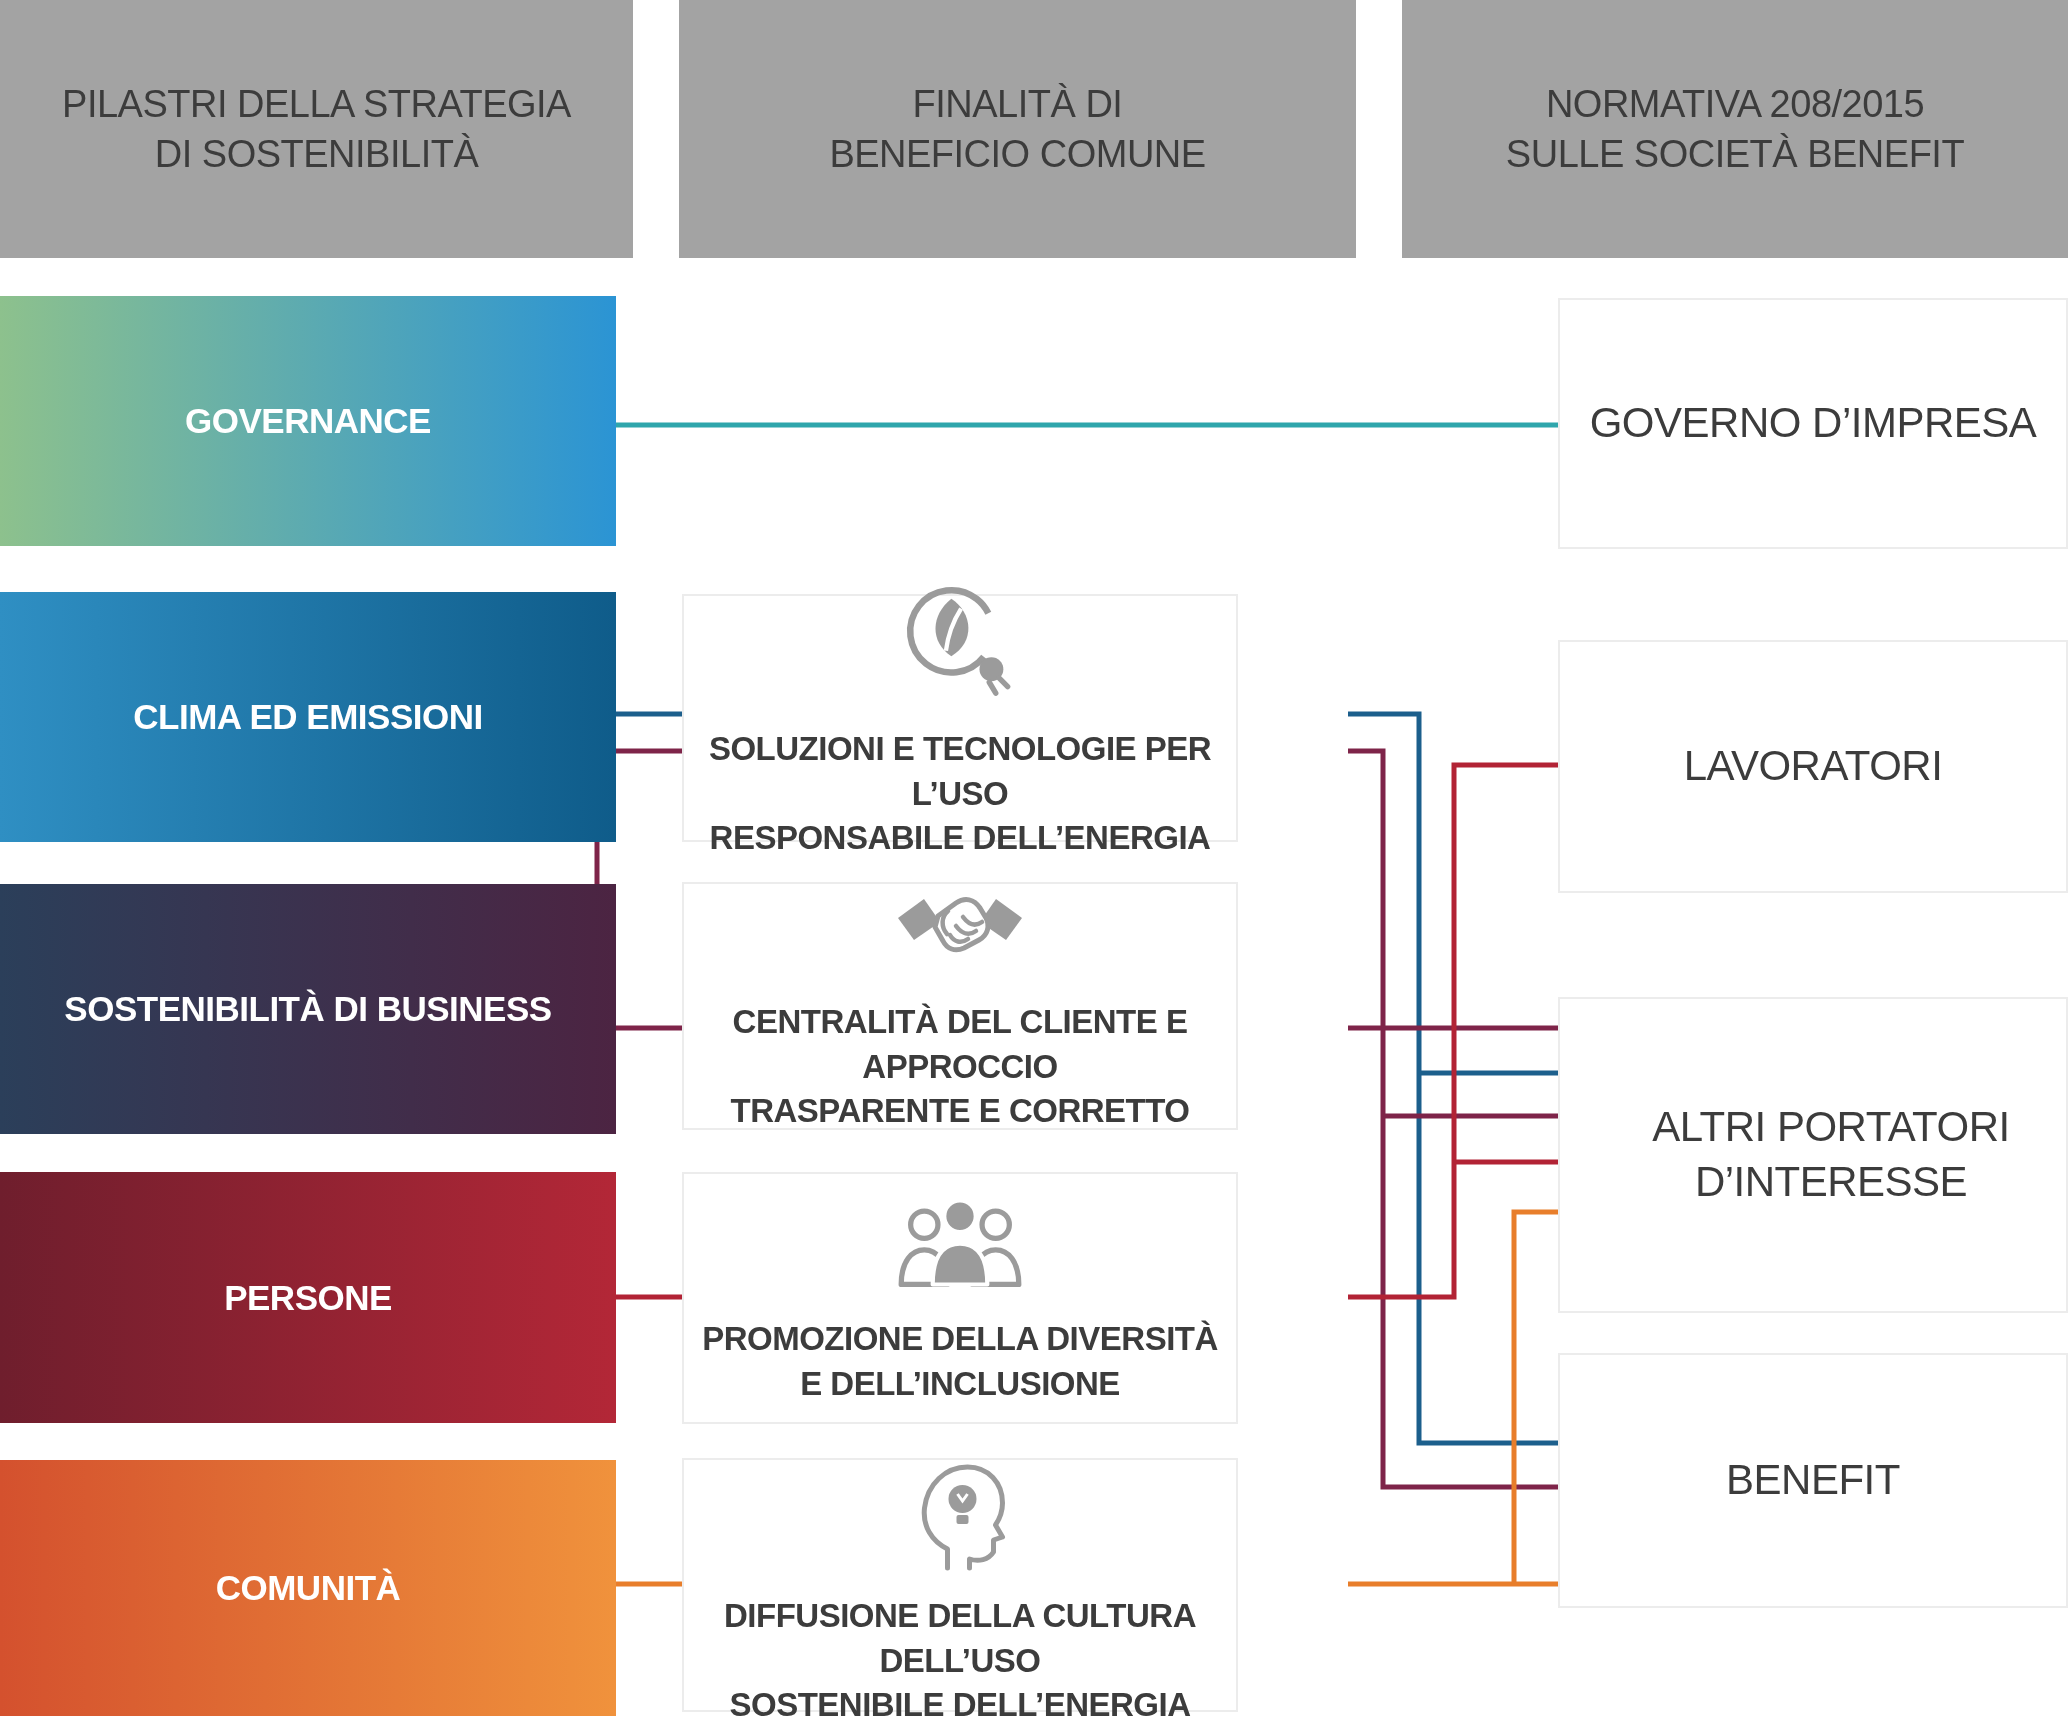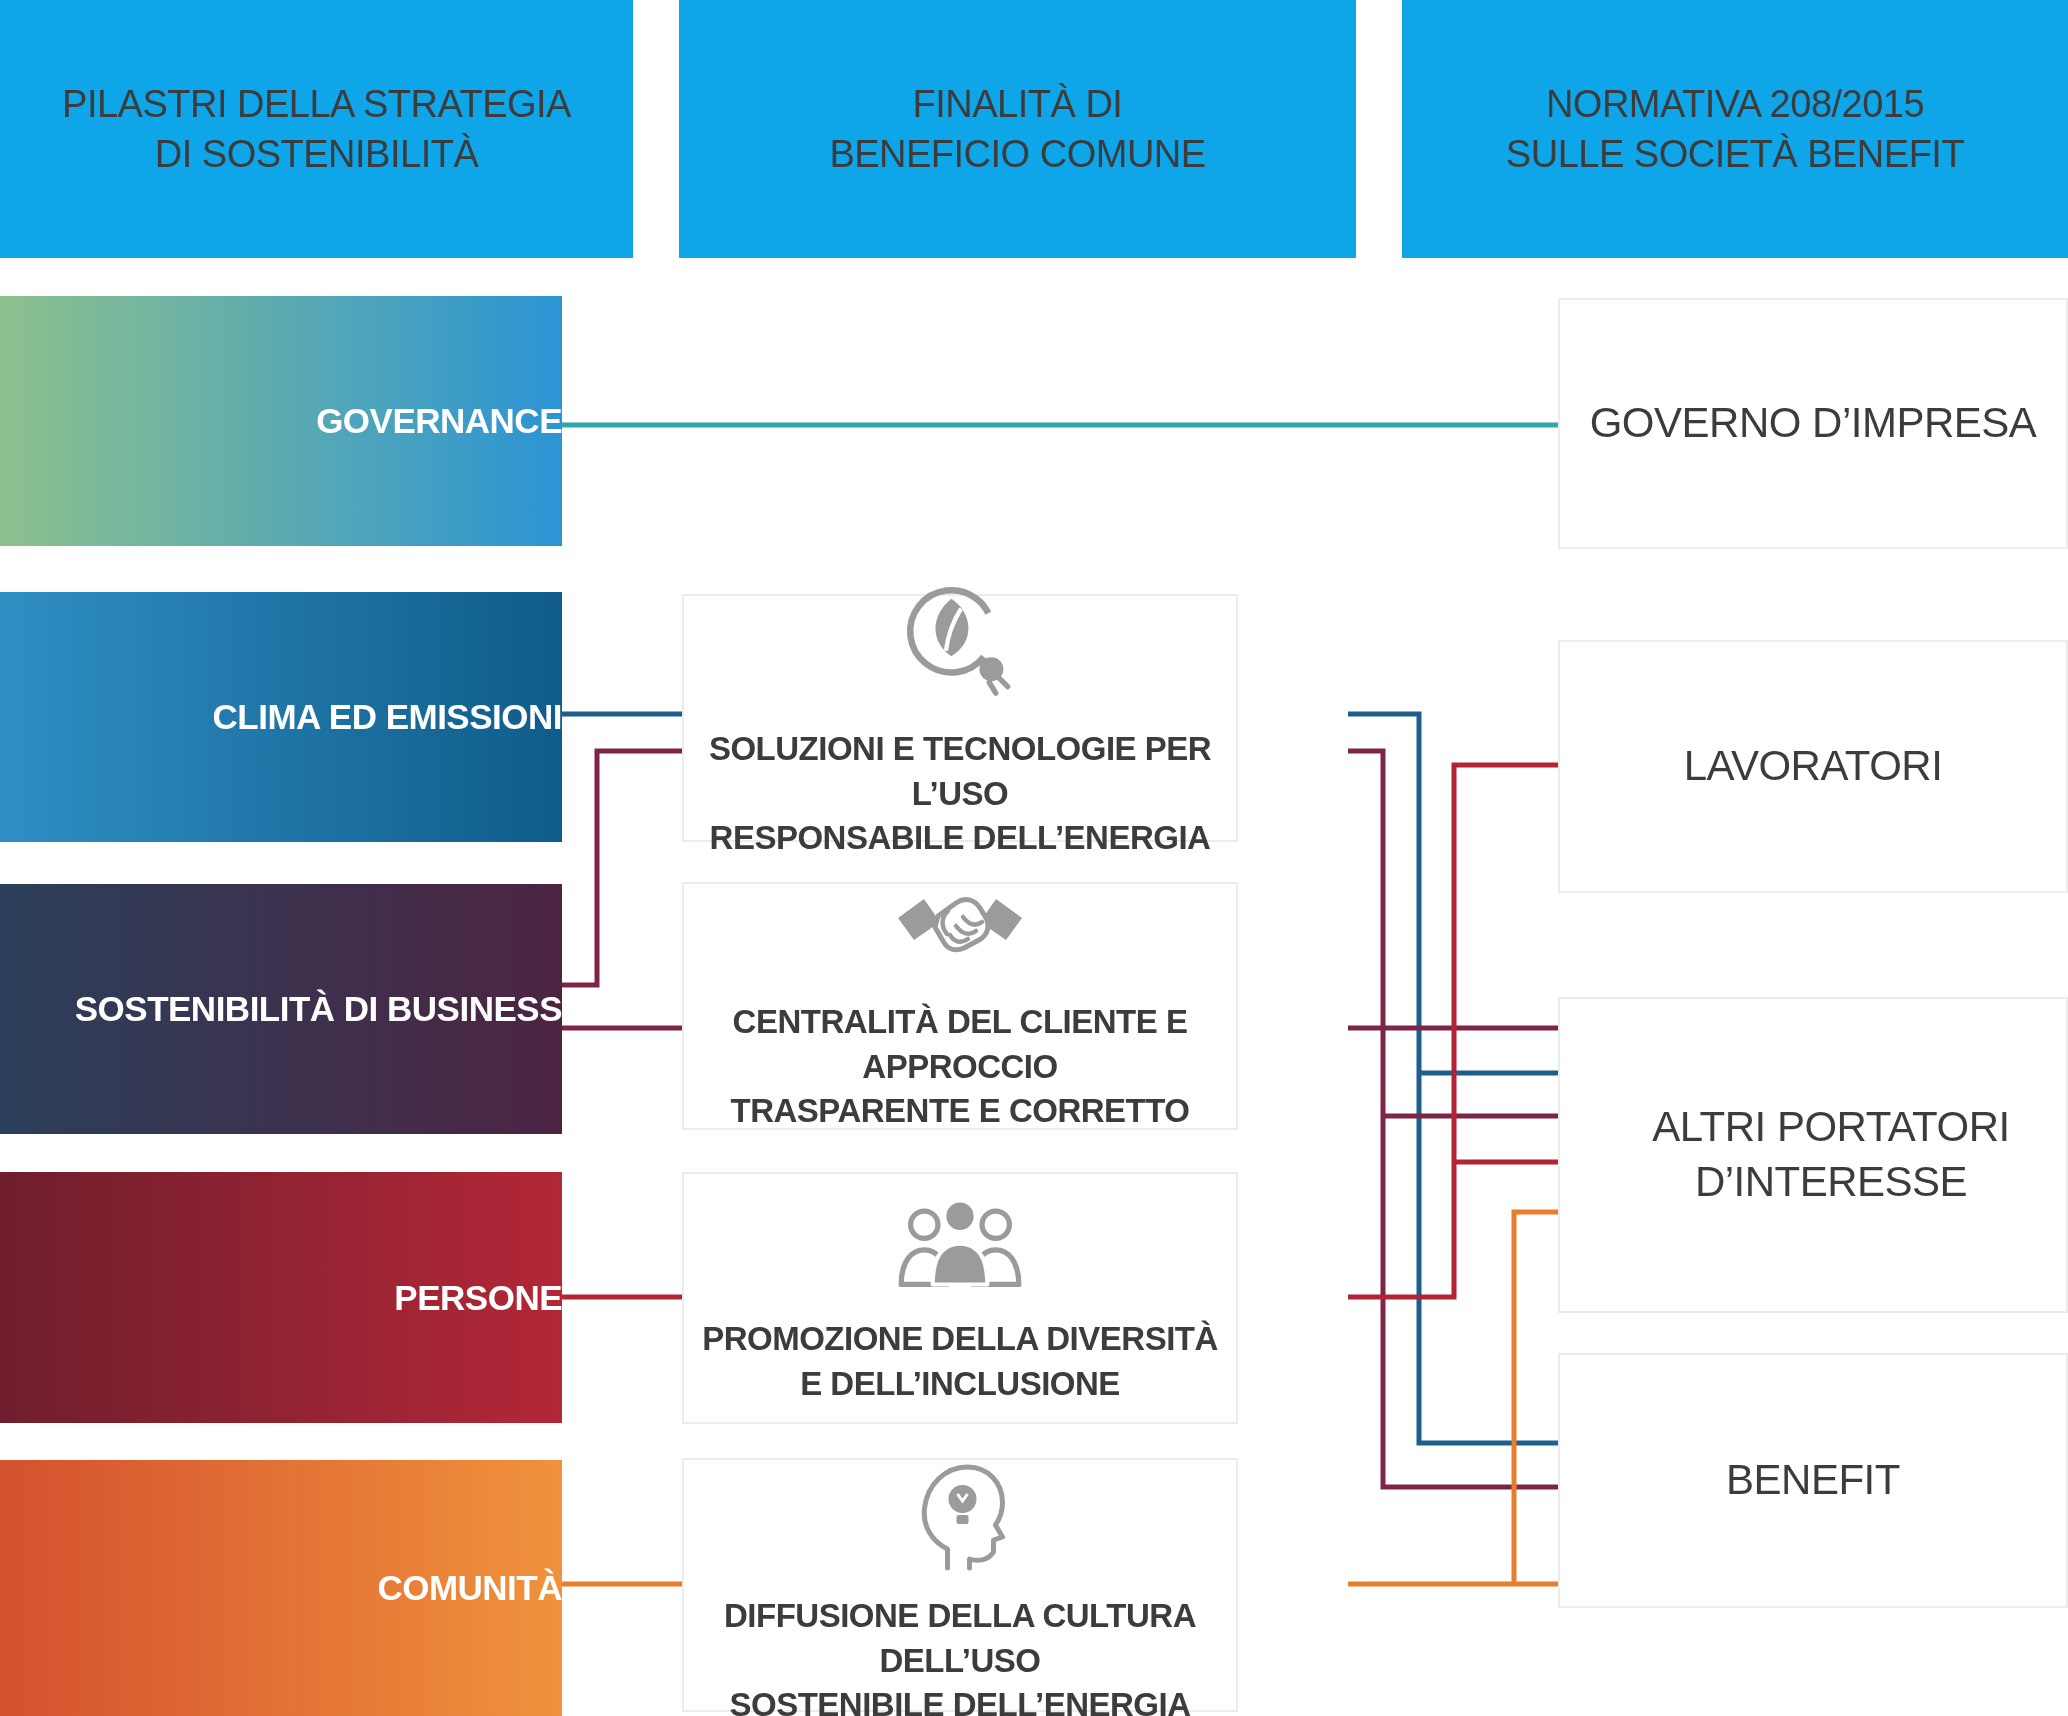--- a/index.html
+++ b/index.html
@@ -4,32 +4,32 @@
 <style>
   html,body{margin:0;padding:0;background:#ffffff;}
   .canvas{
     position:relative;
     width:2068px;height:1716px;
     background:#ffffff;
     font-family:"Liberation Sans","DejaVu Sans",sans-serif;
     overflow:hidden;
   }
   .hdr{
-    position:absolute;top:0;height:258px;background:#0ea5e9;
+    position:absolute;top:0;height:258px;background:#a3a3a3;
     display:flex;flex-direction:column;align-items:center;justify-content:center;
     color:#3C3C3C;font-size:38px;line-height:1.32;letter-spacing:-0.5px;
     text-align:center;font-weight:400;
   }
   #hdr-pillars{left:0;width:633px;}
   #hdr-purposes{left:679px;width:677px;}
   #hdr-regulation{left:1402px;width:666px;}
 
   .pillar{
-    position:absolute;left:0;width:562px;
-    display:flex;align-items:center;justify-content:flex-end;
+    position:absolute;left:0;width:616px;
+    display:flex;align-items:center;justify-content:center;
     color:#ffffff;font-weight:700;font-size:35px;letter-spacing:-0.5px;
     text-align:center;z-index:2;
   }
   #pillar-governance{top:296px;height:250px;}
   #pillar-clima{top:592px;height:250px;}
   #pillar-business{top:884px;height:250px;}
   #pillar-persone{top:1172px;height:251px;}
   #pillar-comunita{top:1460px;height:256px;}
 
   .purpose{

